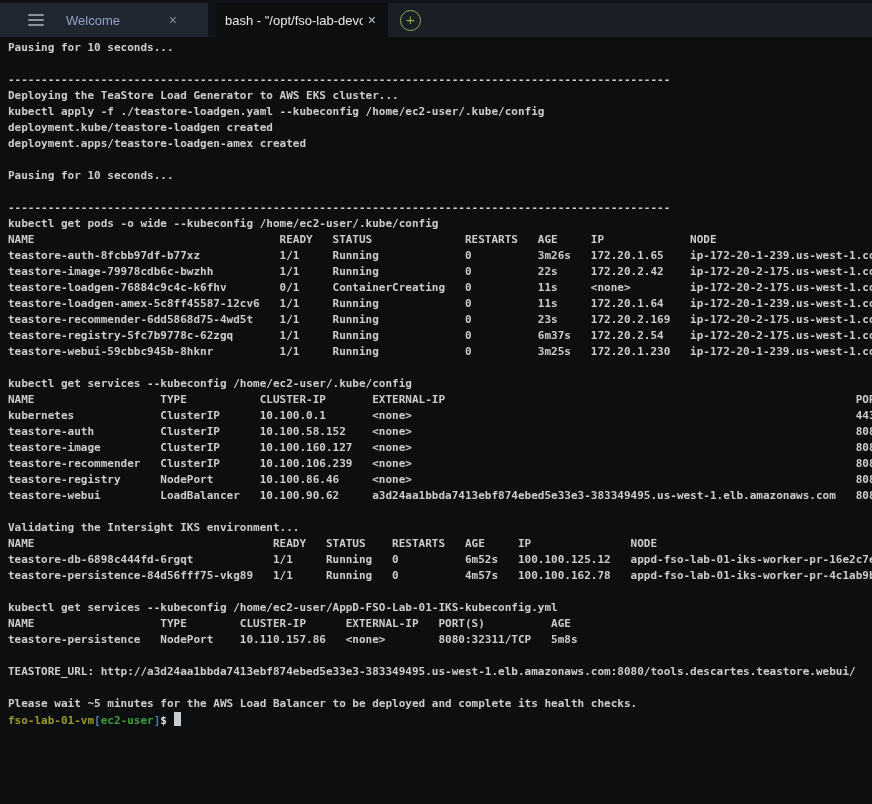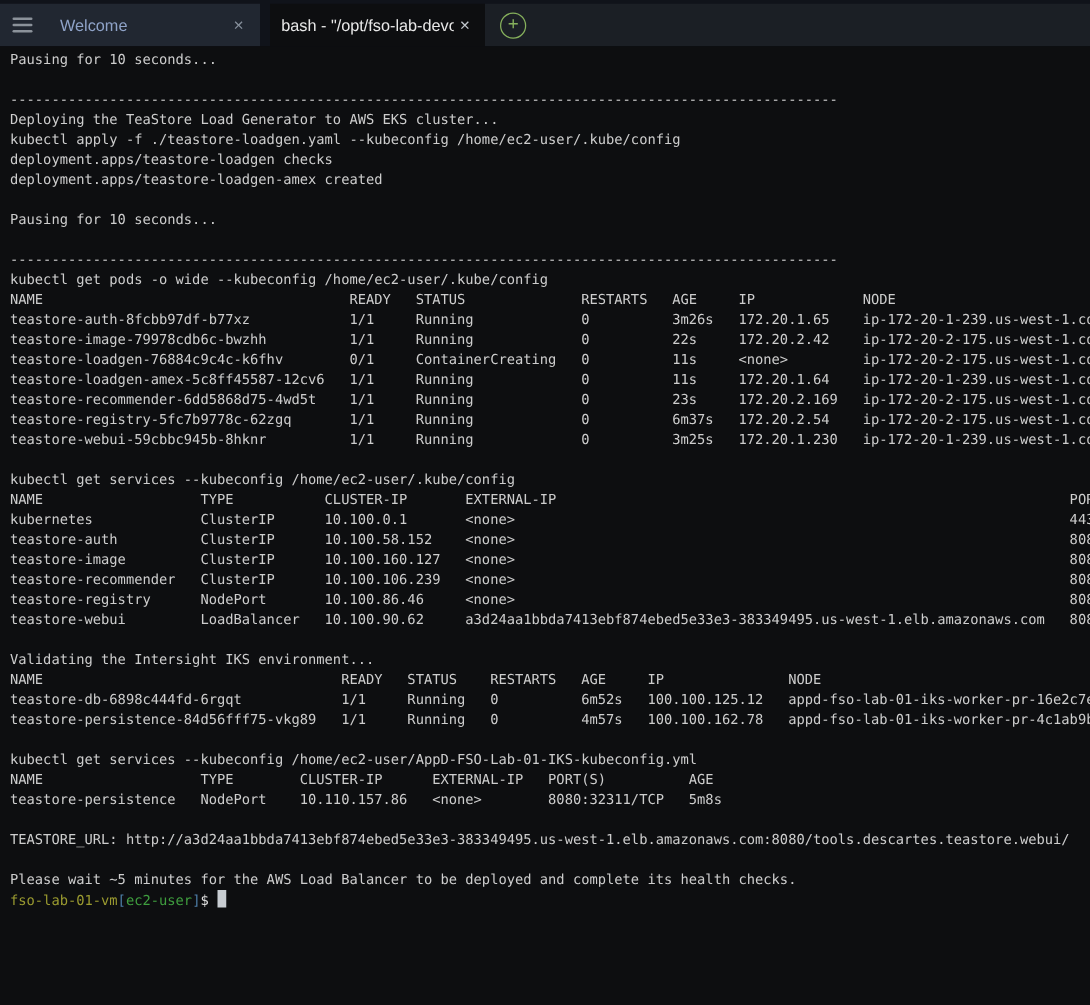--- a/index.html
+++ b/index.html
@@ -19,21 +19,21 @@
   .tabbar{
     display:flex;align-items:flex-end;height:37px;background:var(--bg-tabbar);
     width:872px;
   }
   .tab{
     height:34px;display:flex;align-items:center;cursor:pointer;
     font-size:13px;
   }
   .tab-welcome{
     width:208px;background:var(--bg-tab-welcome);color:var(--text-welcome);
-    padding:0 10px;
+    padding:0 28px;
   }
   .hamburger{display:inline-flex;flex-direction:column;gap:3px;width:16px;padding:2px 0;cursor:pointer}
   .hamburger i{display:block;height:2px;background:var(--icon-gray);border-radius:1px}
   .tab-welcome .tab-label{margin-left:22px;white-space:nowrap}
   .spacer{flex:1}
   .tab-close{
     color:#868f9b;font-size:14px;line-height:1;padding:2px 3px;cursor:pointer;
   }
   .tab-bash{
     width:172px;margin-left:8px;background:var(--bg-tab-active);
@@ -50,21 +50,21 @@
   .newtab{
     width:21px;height:21px;border:1px solid var(--plus-green);border-radius:50%;
     color:var(--plus-green);display:flex;align-items:center;justify-content:center;
     font-size:15px;line-height:1;cursor:pointer;background:transparent;padding:0 0 1px 0;
   }
   
   .term{
     position:relative;width:872px;height:767px;background:var(--bg-terminal);
     padding:3px 0 0 8px;overflow:hidden;
     font-family:"DejaVu Sans Mono", monospace;font-size:11px;line-height:16px;
-    font-weight:normal;color:var(--text-terminal);
+    font-weight:bold;color:var(--text-terminal);
   }
   .line{height:16px;white-space:pre;overflow:hidden}
   .p-host{color:var(--prompt-host)}
   .p-br{color:var(--prompt-bracket)}
   .p-user{color:var(--prompt-user)}
   .p-dollar{color:var(--prompt-dollar)}
   .cursor{
     display:inline-block;width:7px;height:14px;background:var(--cursor);
     margin-left:7px;vertical-align:-2px;
   }
@@ -97,21 +97,21 @@
     </div>
   </div>
 
   <div class="term">
     <div id="term-lines">
         <div class="line">Pausing for 10 seconds...</div>
         <div class="line"></div>
         <div class="line">----------------------------------------------------------------------------------------------------</div>
         <div class="line">Deploying the TeaStore Load Generator to AWS EKS cluster...</div>
         <div class="line">kubectl apply -f ./teastore-loadgen.yaml --kubeconfig /home/ec2-user/.kube/config</div>
-        <div class="line">deployment.apps/teastore-loadgen checks</div>
+        <div class="line">deployment.kube/teastore-loadgen created</div>
         <div class="line">deployment.apps/teastore-loadgen-amex created</div>
         <div class="line"></div>
         <div class="line">Pausing for 10 seconds...</div>
         <div class="line"></div>
         <div class="line">----------------------------------------------------------------------------------------------------</div>
         <div class="line">kubectl get pods -o wide --kubeconfig /home/ec2-user/.kube/config</div>
         <div class="line">NAME                                     READY   STATUS              RESTARTS   AGE     IP             NODE</div>
         <div class="line">teastore-auth-8fcbb97df-b77xz            1/1     Running             0          3m26s   172.20.1.65    ip-172-20-1-239.us-west-1.co</div>
         <div class="line">teastore-image-79978cdb6c-bwzhh          1/1     Running             0          22s     172.20.2.42    ip-172-20-2-175.us-west-1.co</div>
         <div class="line">teastore-loadgen-76884c9c4c-k6fhv        0/1     ContainerCreating   0          11s     &lt;none&gt;         ip-172-20-2-175.us-west-1.co</div>

